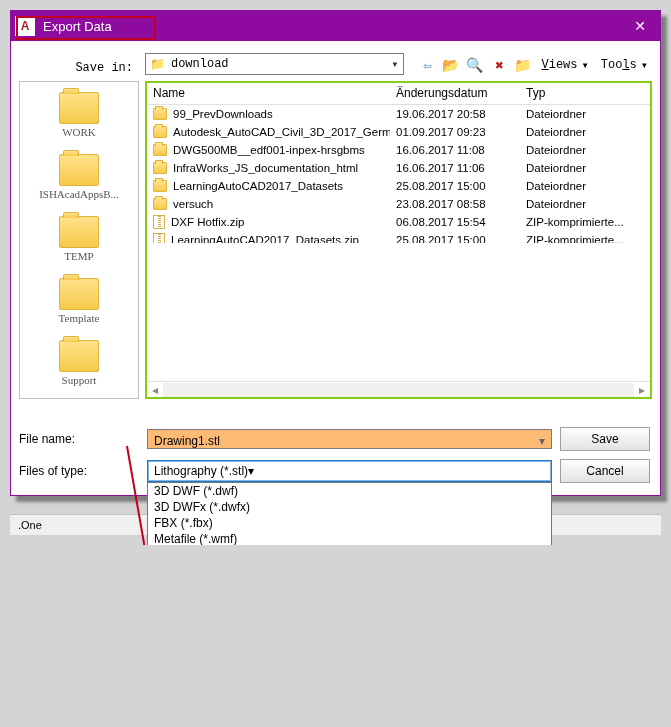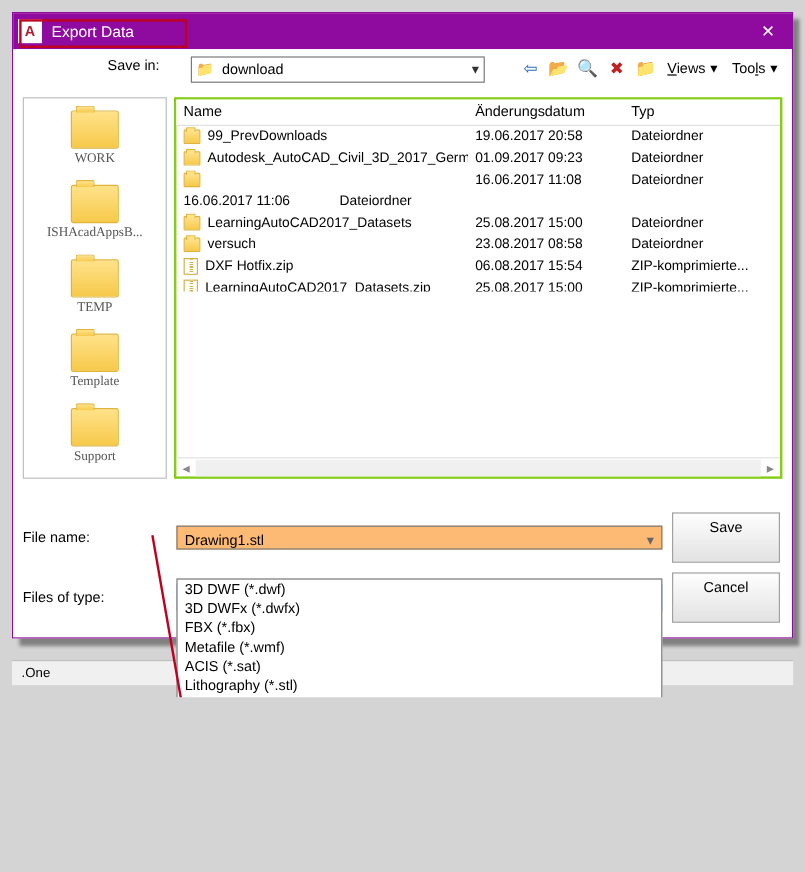--- a/index.html
+++ b/index.html
@@ -45,23 +45,24 @@
       border:2px solid #c00020; pointer-events:none;
     }
     .content {
       display: flex;
       flex-direction: column;
       padding: 6px 8px 12px 8px;
       background: #fff;
     }
     .toprow {
       display: flex;
-      align-items: flex-start;
+      align-items: flex-end;
       height: 28px;
-      gap: 20px;
+      gap: 6px;
+      font-family: Liberation Mono, monospace;
     }
     .toprow .label-savein {
       width: 120px; text-align: right; padding-right: 6px;
     }
     .save-in-select {
       flex: 1;
       height: 22px;
       border: 1px solid #7a7a7a;
       background: #fff;
       display: flex;
@@ -162,21 +163,21 @@
       align-items: center;
       padding: 0 2px 0 0;
     }
     .bf-label { padding-right:6px; }
     .bf-input {
       height: 20px; border:1px solid #7a7a7a; background:#fdba74;
       display:flex; align-items:flex-end; padding:0 6px;
     }
     .bf-input .chev{ margin-left:auto; color:#666; }
     .bf-btn {
-      height: 42px; border:1px solid #a0a0a0;
+      height: 24px; border:1px solid #a0a0a0;
       background: linear-gradient(#fefefe,#e2e2e2);
       text-align:center; line-height:22px;
       font-size: 12px;
     }
     .files-type-select-open {
       height:22px;border:1px solid #2677c9;background:#fff;
       display:flex; align-items:center; padding:0 6px;
       box-shadow: 0 0 0 1px #7db6ea inset;
     }
     .dropdown-list {
@@ -283,25 +284,30 @@
                 <div class="col col-name">
                   <span class="row-folder"></span>
                   <span>Autodesk_AutoCAD_Civil_3D_2017_Germany</span>
                 </div>
                 <div class="col col-date">01.09.2017 09:23</div>
                 <div class="col col-type">Dateiordner</div>
               </div>
               <div class="file-row">
                 <div class="col col-name">
                   <span class="row-folder"></span>
+                  <span>DWG500MB__edf001-inpex-hrsgbms</span>
                 </div>
                 <div class="col col-date">16.06.2017 11:08</div>
                 <div class="col col-type">Dateiordner</div>
               </div>
               <div class="file-row">
+                <div class="col col-name">
+                  <span class="row-folder"></span>
+                  <span>InfraWorks_JS_documentation_html</span>
+                </div>
                 <div class="col col-date">16.06.2017 11:06</div>
                 <div class="col col-type">Dateiordner</div>
               </div>
               <div class="file-row">
                 <div class="col col-name">
                   <span class="row-folder"></span>
                   <span>LearningAutoCAD2017_Datasets</span>
                 </div>
                 <div class="col col-date">25.08.2017 15:00</div>
                 <div class="col col-type">Dateiordner</div>

